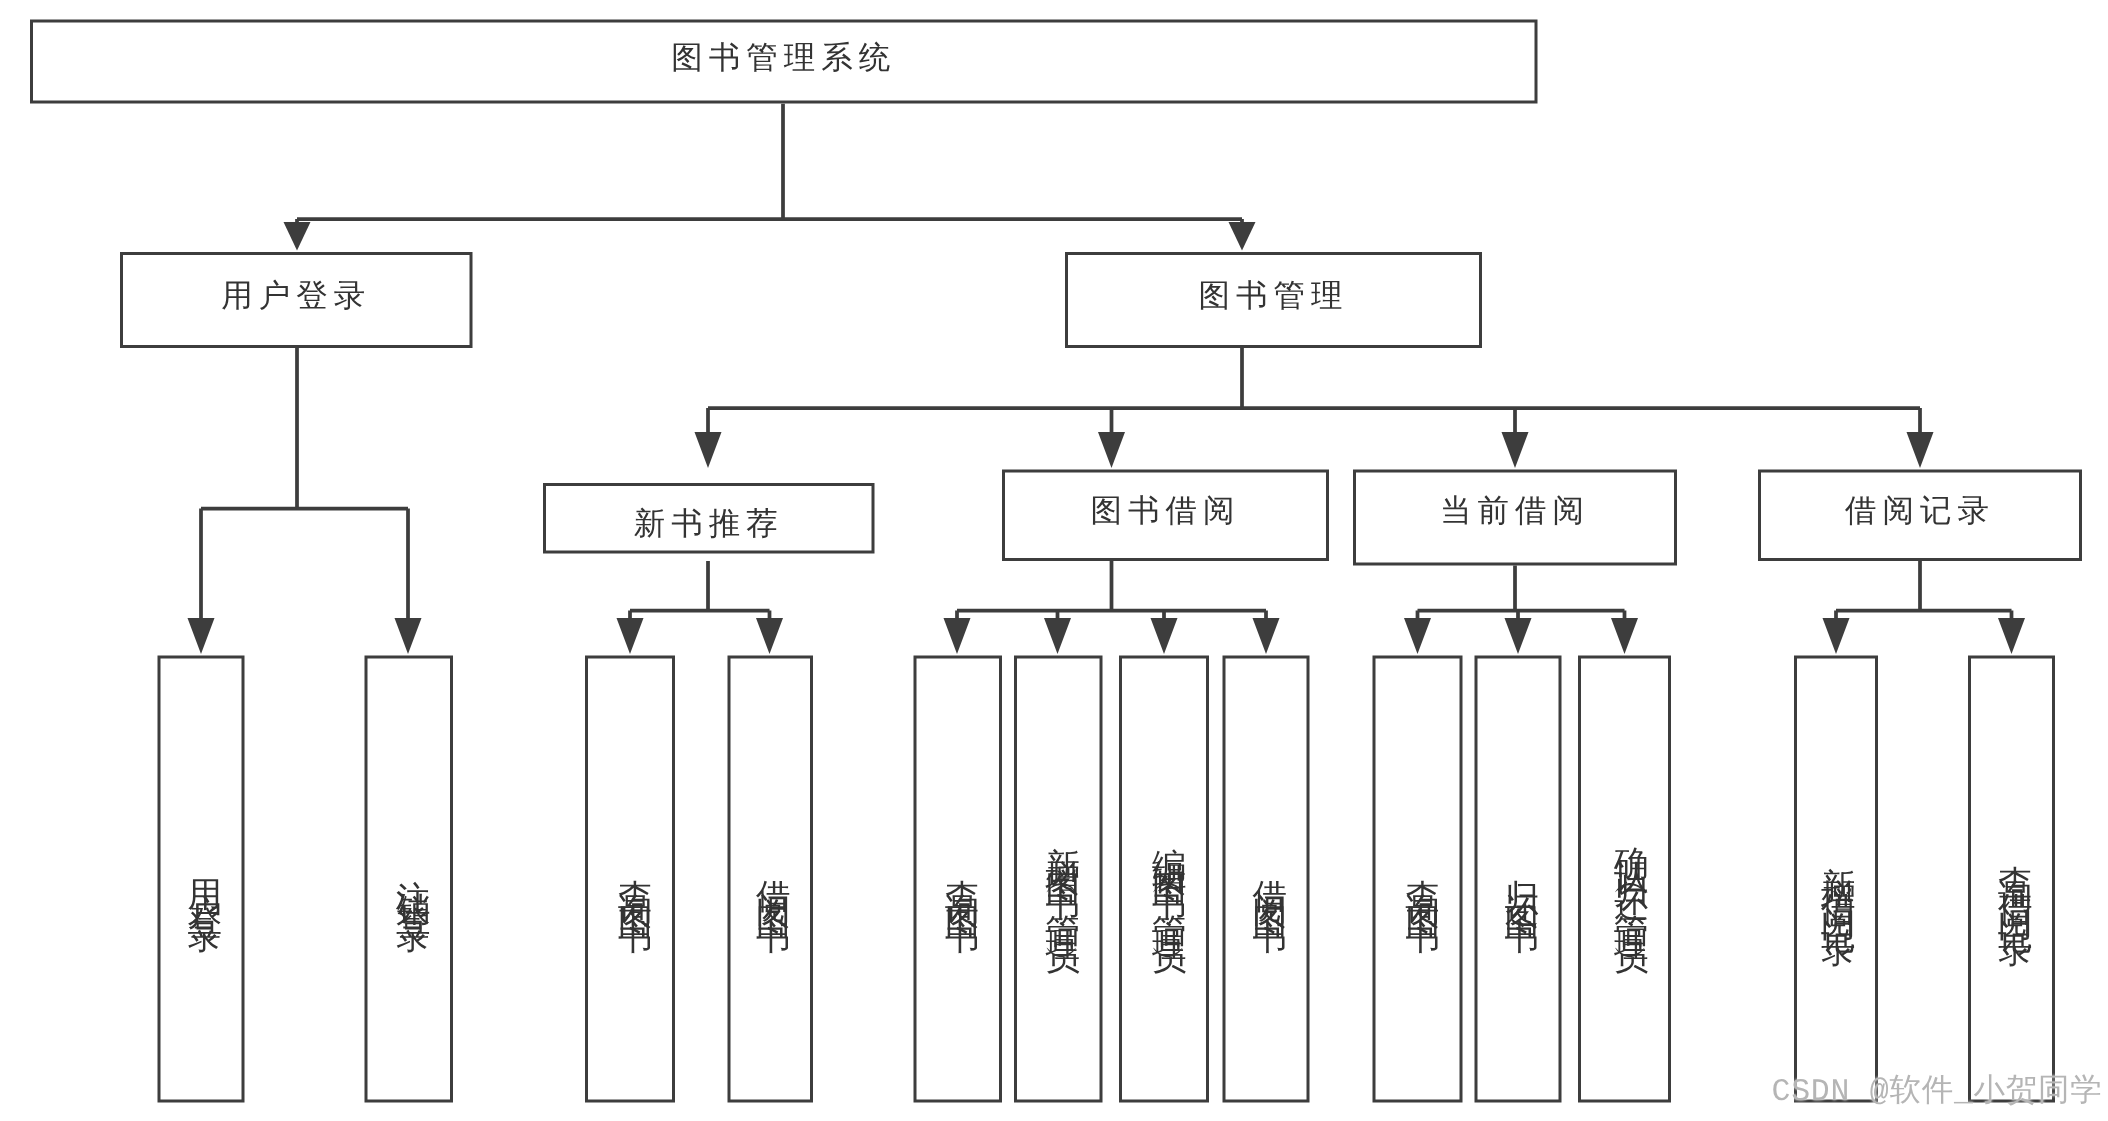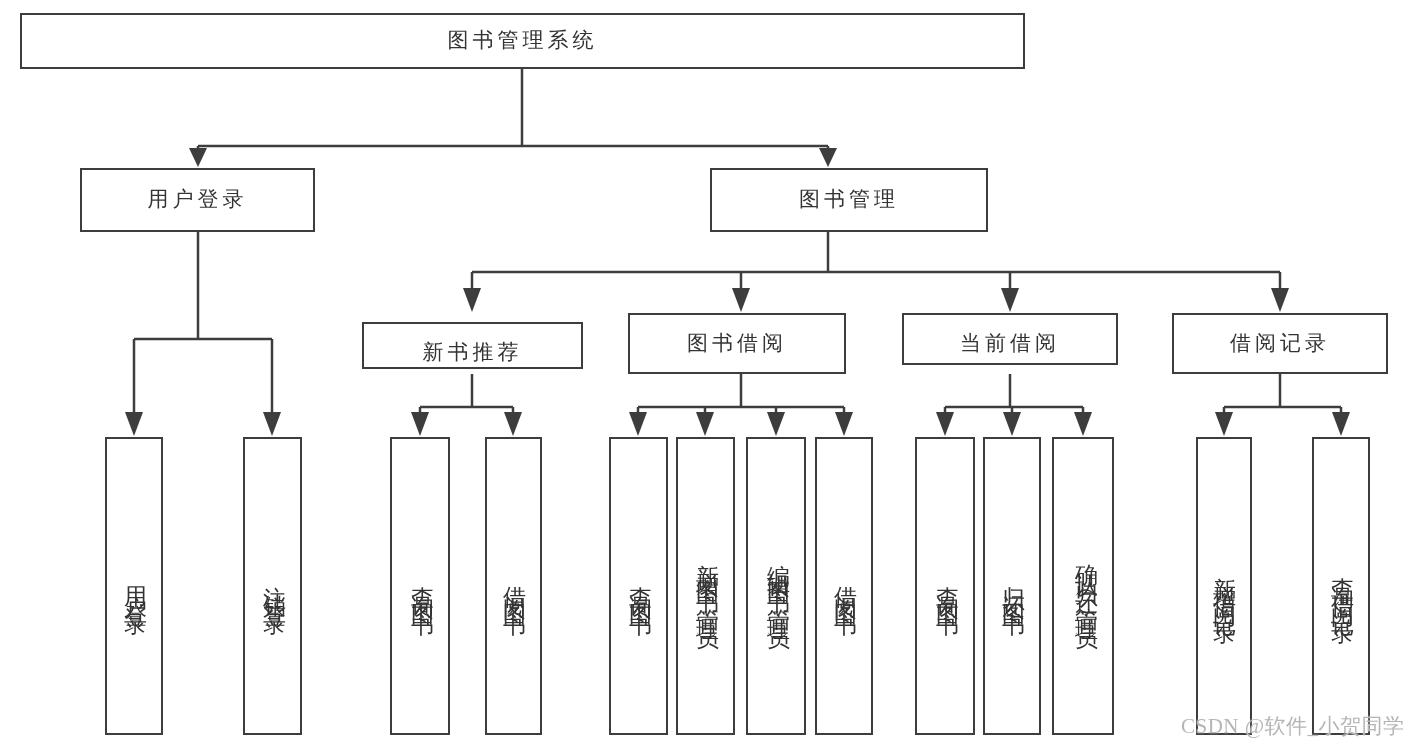--- a/index.html
+++ b/index.html
@@ -1,19 +1,19 @@
 <!DOCTYPE html>
 <html><head>
 <meta charset="utf-8">
 <style>
   html,body { margin:0; padding:0; background:#ffffff; }
   .stage {
     position:relative; width:1405px; height:747px;
     background:#ffffff; overflow:hidden;
-    font-family:Liberation Serif, serif;
+    font-family:Liberation Mono, monospace;
     color:#333333;
   }
   .stage svg { position:absolute; left:0; top:0; }
   .box {
     position:absolute; background:#ffffff;
     border:2.5px solid #3d3d3d; box-sizing:border-box;
     white-space:nowrap;
   }
   .h { text-align:center; font-size:21px; letter-spacing:4px; }
   .v {
@@ -89,22 +89,22 @@
       <line x1="1341" y1="407" x2="1341" y2="414" stroke="#3d3d3d" stroke-width="2.5"></line>
       <polygon points="1332,412 1350,412 1341,436" fill="#3d3d3d"></polygon>
     </svg>
 
   <div class="box h" style="left:20px;top:13px;width:1005px;height:56px;line-height:51px">图书管理系统</div>
 
   <div class="box h" style="left:80px;top:168px;width:235px;height:64px;line-height:59px">用户登录</div>
   <div class="box h" style="left:710px;top:168px;width:278px;height:64px;line-height:59px">图书管理</div>
 
   <div class="box h" style="left:362px;top:322px;width:221px;height:47px;line-height:56px">新书推荐</div>
-  <div class="box h" style="left:628px;top:313px;width:218px;height:61px;line-height:56px">图书借阅</div>
-  <div class="box h" style="left:902px;top:313px;width:216px;height:52px;line-height:56px">当前借阅</div>
+  <div class="box h" style="left:668px;top:313px;width:218px;height:61px;line-height:56px">图书借阅</div>
+  <div class="box h" style="left:902px;top:313px;width:216px;height:64px;line-height:56px">当前借阅</div>
   <div class="box h" style="left:1172px;top:313px;width:216px;height:61px;line-height:56px">借阅记录</div>
 
   <div class="box v" style="left:105px;width:58px">用户登录</div>
   <div class="box v" style="left:243px;width:59px">注销登录</div>
 
   <div class="box v" style="left:390px;width:60px">查询图书</div>
   <div class="box v" style="left:485px;width:57px">借阅图书</div>
 
   <div class="box v" style="left:609px;width:59px">查询图书</div>
   <div class="box v" style="left:676px;width:59px">新增图书（管理员）</div>

